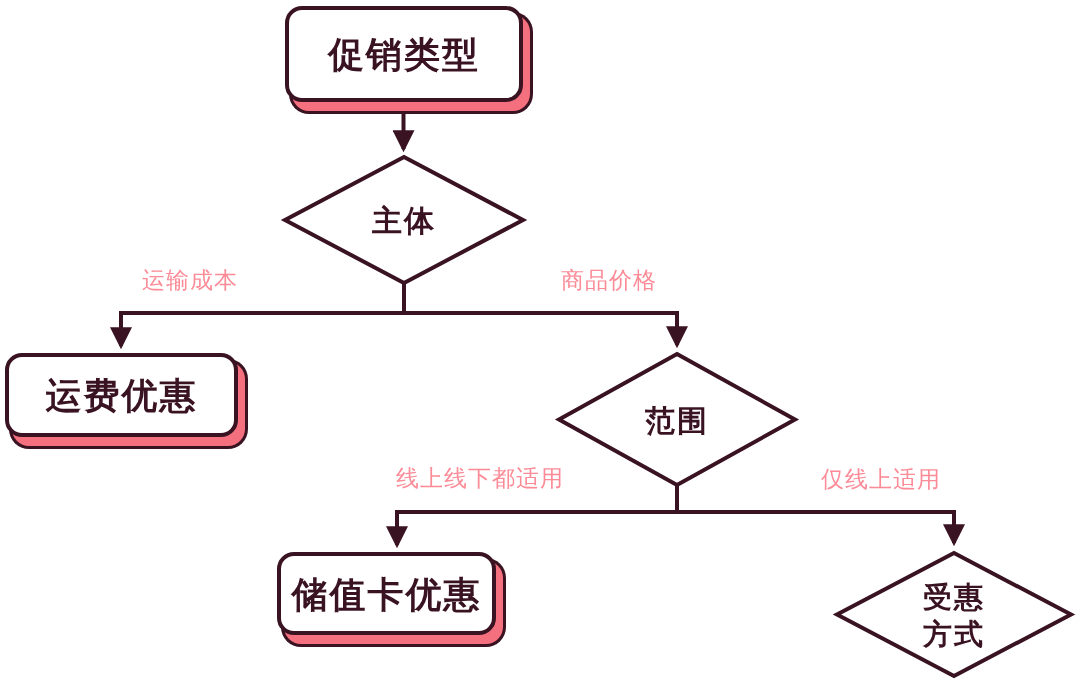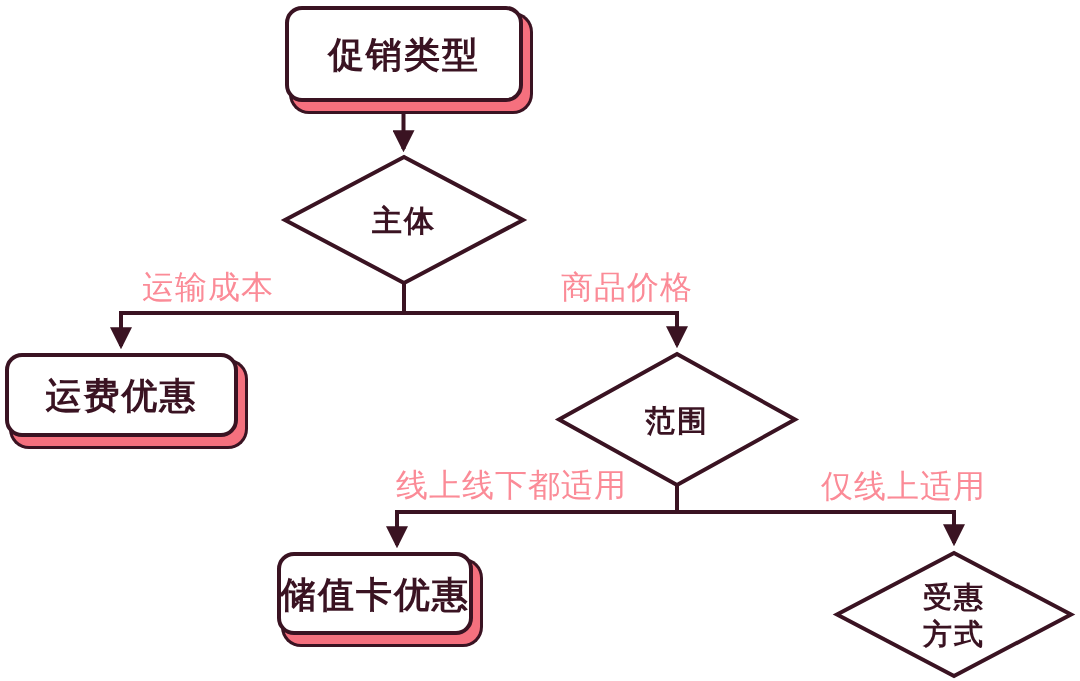--- a/index.html
+++ b/index.html
@@ -62,25 +62,26 @@
     font-weight: 600;
     letter-spacing: 2px;
     text-align: center;
     line-height: 1.25;
     white-space: pre-line;
     padding-top: 2px;
   }
   .edge-label {
     position: absolute;
     color: #fb8b97;
-    font-size: 32px;
+    font-size: 23px;
     font-weight: 500;
     letter-spacing: 1px;
     white-space: nowrap;
     line-height: 1;
+    font-family: Liberation Mono, monospace;
   }
 </style>
 </head>
 <body>
 
 <div class="canvas">
 
   <svg class="connectors" width="1080" height="681" viewBox="0 0 1080 681" xmlns="http://www.w3.org/2000/svg">
     <defs>
       <marker id="arw" viewBox="0 0 10 10" refX="8.5" refY="5" markerWidth="5.5" markerHeight="5.5" orient="auto">
@@ -109,21 +110,21 @@
     <span class="box-label">运费优惠</span>
   </div>
 
   <div class="node diamond" style="left:557px; top:352px; width:240px; height:135px;">
     <svg width="240" height="135" viewBox="0 0 240 135" xmlns="http://www.w3.org/2000/svg">
       <polygon class="diamond-shape" points="120,2 238,67.5 120,133 2,67.5"></polygon>
     </svg>
     <span class="diamond-label">范围</span>
   </div>
 
-  <div class="node box" style="left:277px; top:552px; width:196px; height:83px;">
+  <div class="node box" style="left:277px; top:552px; width:219px; height:83px;">
     <span class="box-label">储值卡优惠</span>
   </div>
 
   <div class="node diamond" style="left:835px; top:551px; width:238px; height:127px;">
     <svg width="238" height="127" viewBox="0 0 238 127" xmlns="http://www.w3.org/2000/svg">
       <polygon class="diamond-shape" points="119,2 236,63.5 119,125 2,63.5"></polygon>
     </svg>
     <span class="diamond-label" style="font-size:29px;">受惠
 方式</span>
   </div>

